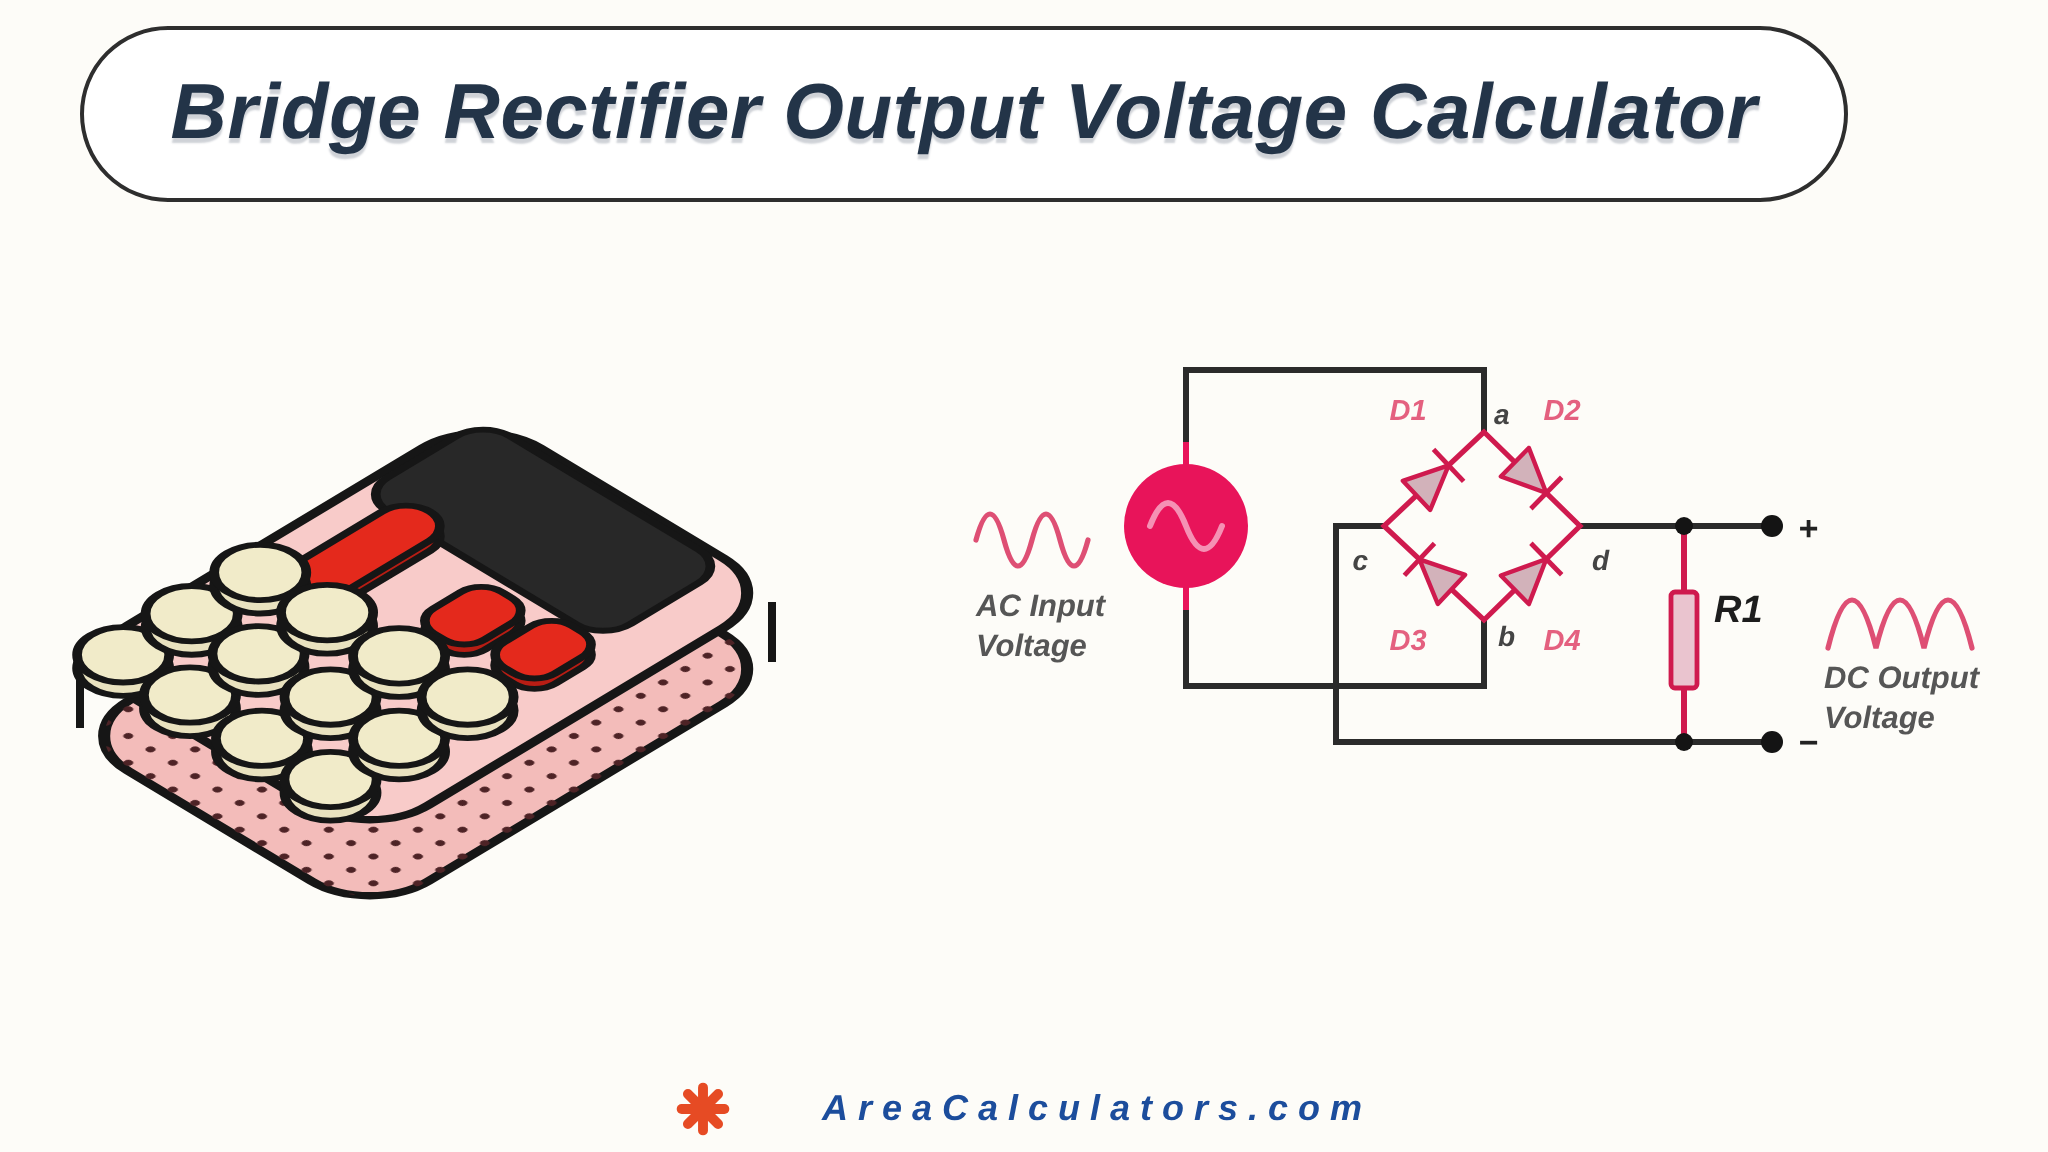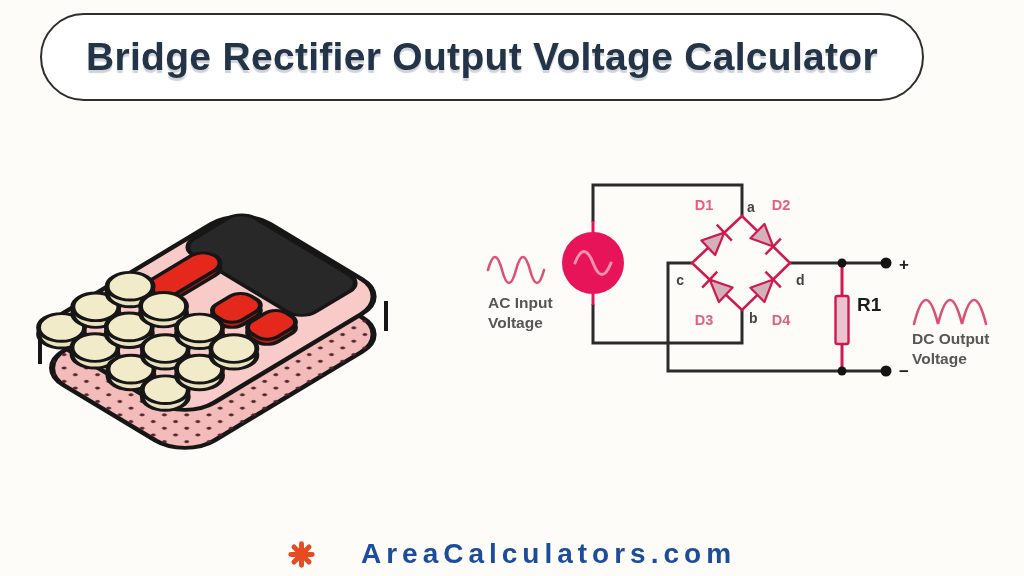--- a/index.html
+++ b/index.html
@@ -1,19 +1,20 @@
 <!DOCTYPE html>
 <html><head>
 <meta charset="utf-8">
 <style>
   html,body{margin:0;padding:0;background:#e8e8e8;}
   .stage{
     position:relative;width:1024px;height:576px;margin:0 auto;
     background:#fdfcf8;overflow:hidden;
     font-family:"Liberation Sans", sans-serif;
+    font-style:italic;
   }
   
   .title-pill{
     position:absolute;left:40px;top:13px;width:880px;height:84px;
     background:#ffffff;border:2px solid #2e2e2e;border-radius:44px;
     display:flex;align-items:center;justify-content:center;
   }
   .title-text{
     font-size:39px;font-weight:bold;color:#233448;letter-spacing:.3px;
     text-shadow:0 2.5px 1px rgba(35,48,72,.22);white-space:nowrap;
@@ -21,21 +22,21 @@
   
   .calc-svg{position:absolute;left:10px;top:170px;width:420px;height:300px;}
   .circuit-svg{position:absolute;left:462px;top:158px;width:548px;height:250px;}
   
   .footer{
     position:absolute;left:0;top:534px;width:100%;height:40px;
     display:flex;align-items:center;justify-content:center;gap:46px;
   }
   .footer-star{width:27px;height:27px;}
   .footer-text{
-    font-size:28px;font-weight:bold;color:#1c4d9c;letter-spacing:5px;
+    font-size:18px;font-weight:bold;color:#1c4d9c;letter-spacing:5px;
     white-space:nowrap;
   }
   .circ-label{font-family:"Liberation Sans",sans-serif;font-weight:600;}
 </style>
 </head>
 <body>
 
 <div class="stage">
 
   <div class="title-pill">

